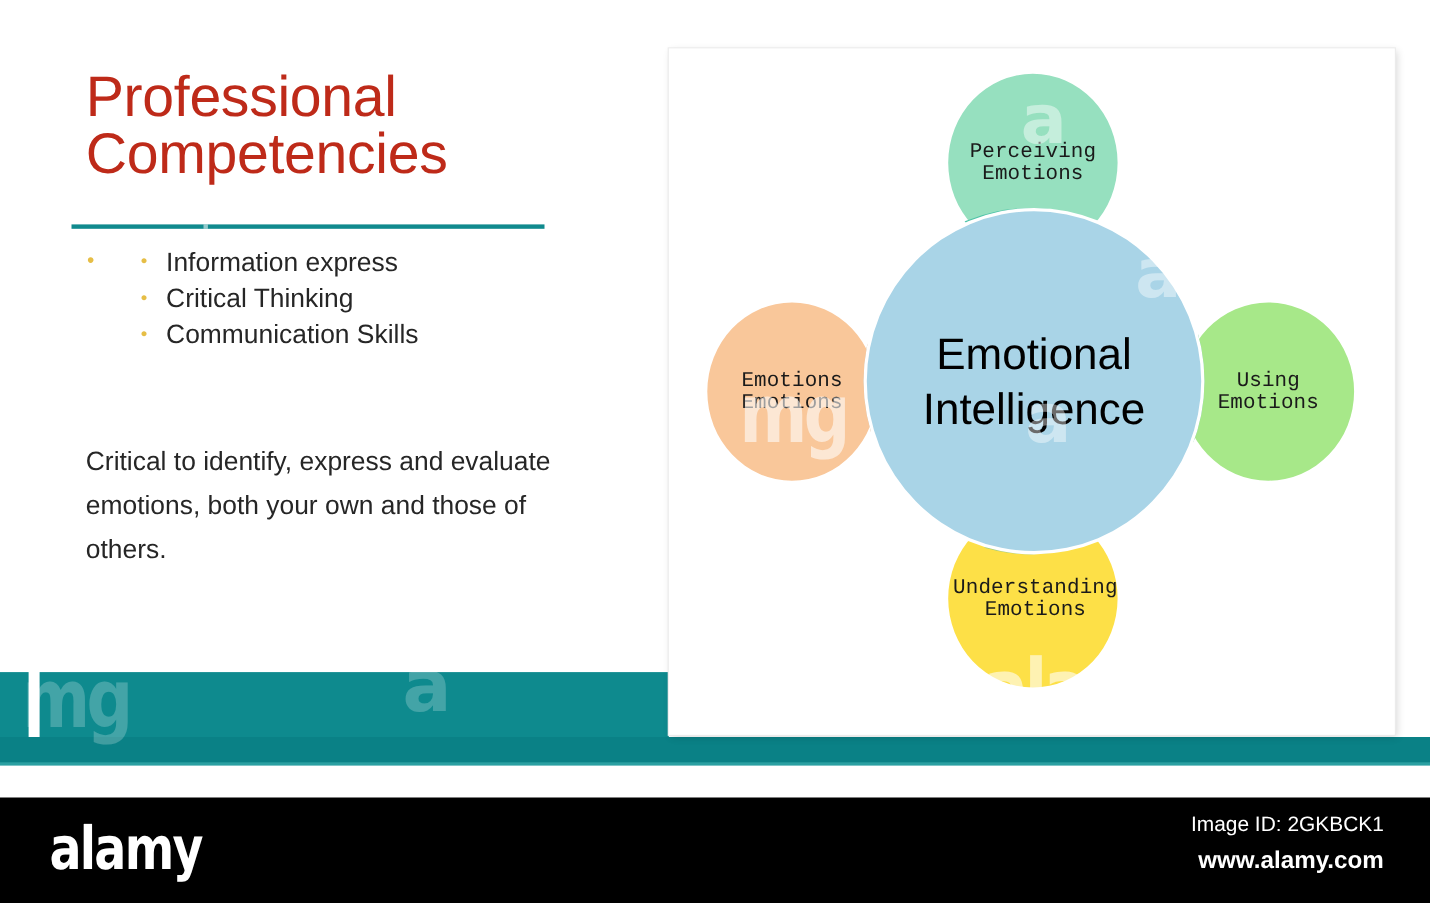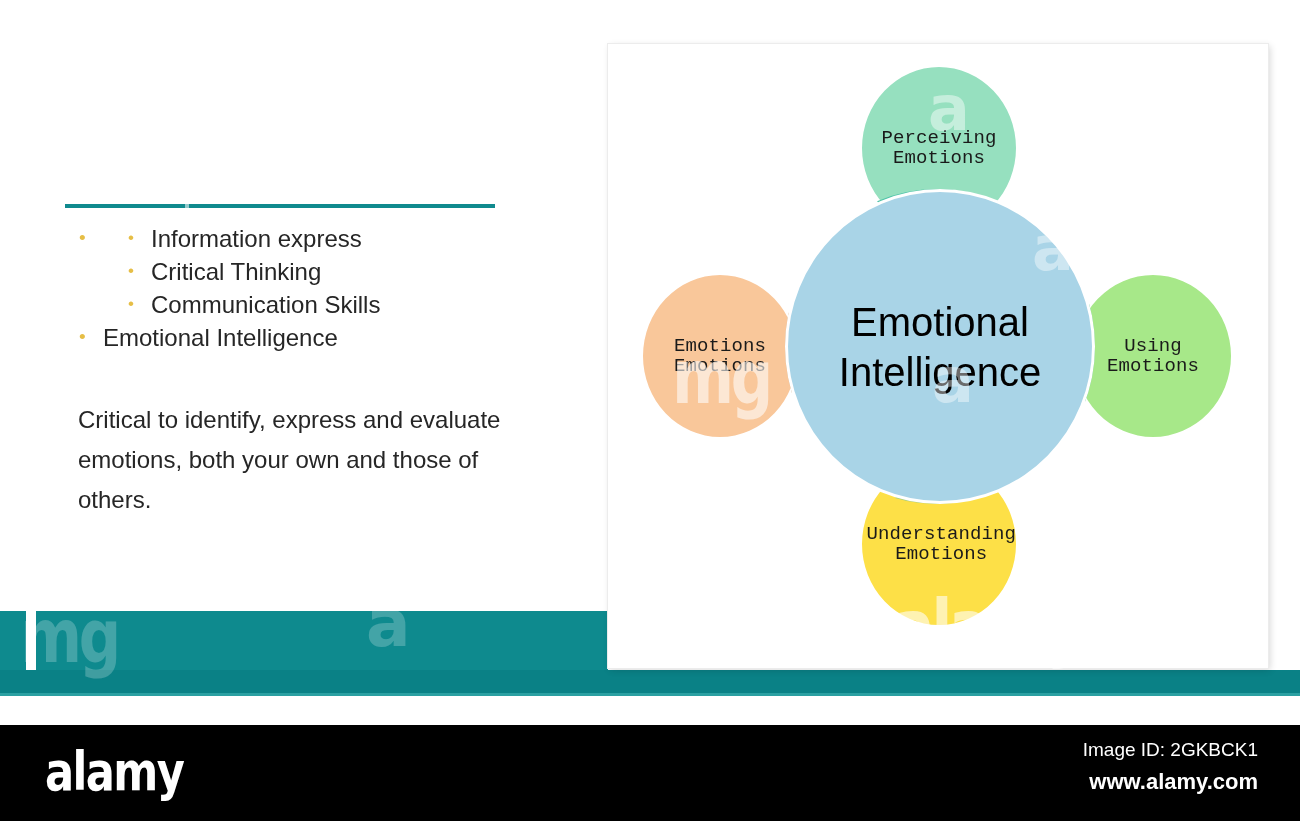--- a/index.html
+++ b/index.html
@@ -306,40 +306,41 @@
     font-family: "Liberation Sans", sans-serif;
   }
 </style>
 </head>
 <body>
 
 <div id="slide">
 
   <div id="left-col">
 
+    <div id="page-title">
+      <span class="tl">Professional</span>
+      <span class="tl">Competencies</span>
+    </div>
 
     <div id="title-rule"></div>
 
     <ul class="bullet-list">
       <li class="bullet-l1">
         <ul class="sub-list">
           <li class="bullet-l2">
             <span>Information express</span>
           </li>
           <li class="bullet-l2">
             <span>Critical Thinking</span>
           </li>
           <li class="bullet-l2">
             <span>Communication Skills</span>
           </li>
         </ul>
       </li>
-      <li class="bullet-l1">
-        <span>Emotional Intelligence</span>
-      </li>
     </ul>
 
     <div id="body-paragraph">Critical to identify, express and evaluate emotions, both your own and those of others.</div>
   </div>
 
   <div id="footer-tab-left"></div>
   <div id="footer-band">
     <span class="wm" style="left:-28px; top:-18px; font-size:74px; letter-spacing:-4px; transform:scaleX(.8); opacity:.22;">mg</span>
     <span class="wm" style="left:330px; top:-26px; font-size:66px; opacity:.22;">a</span>
   </div>

